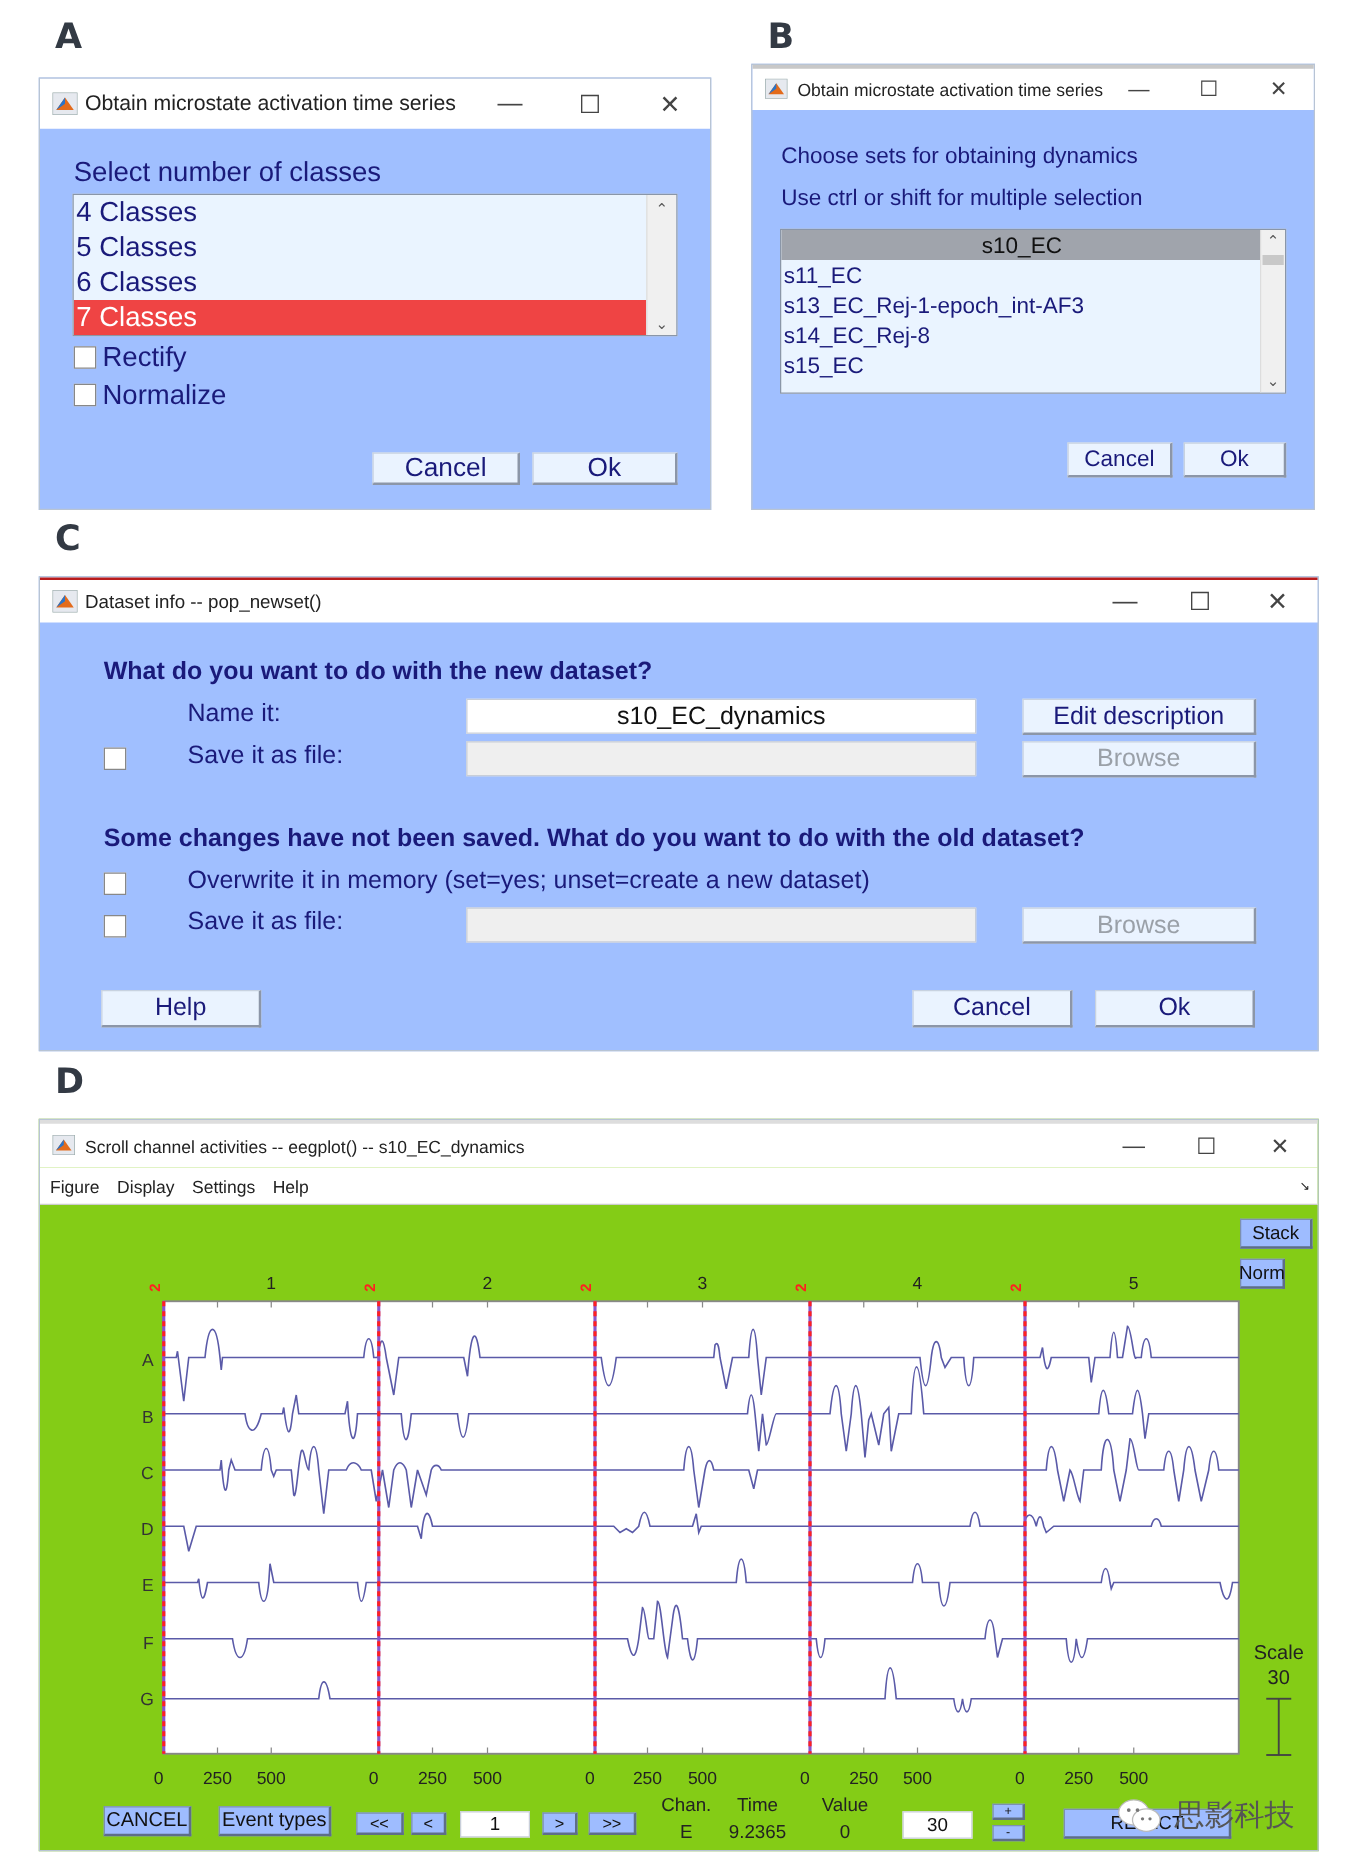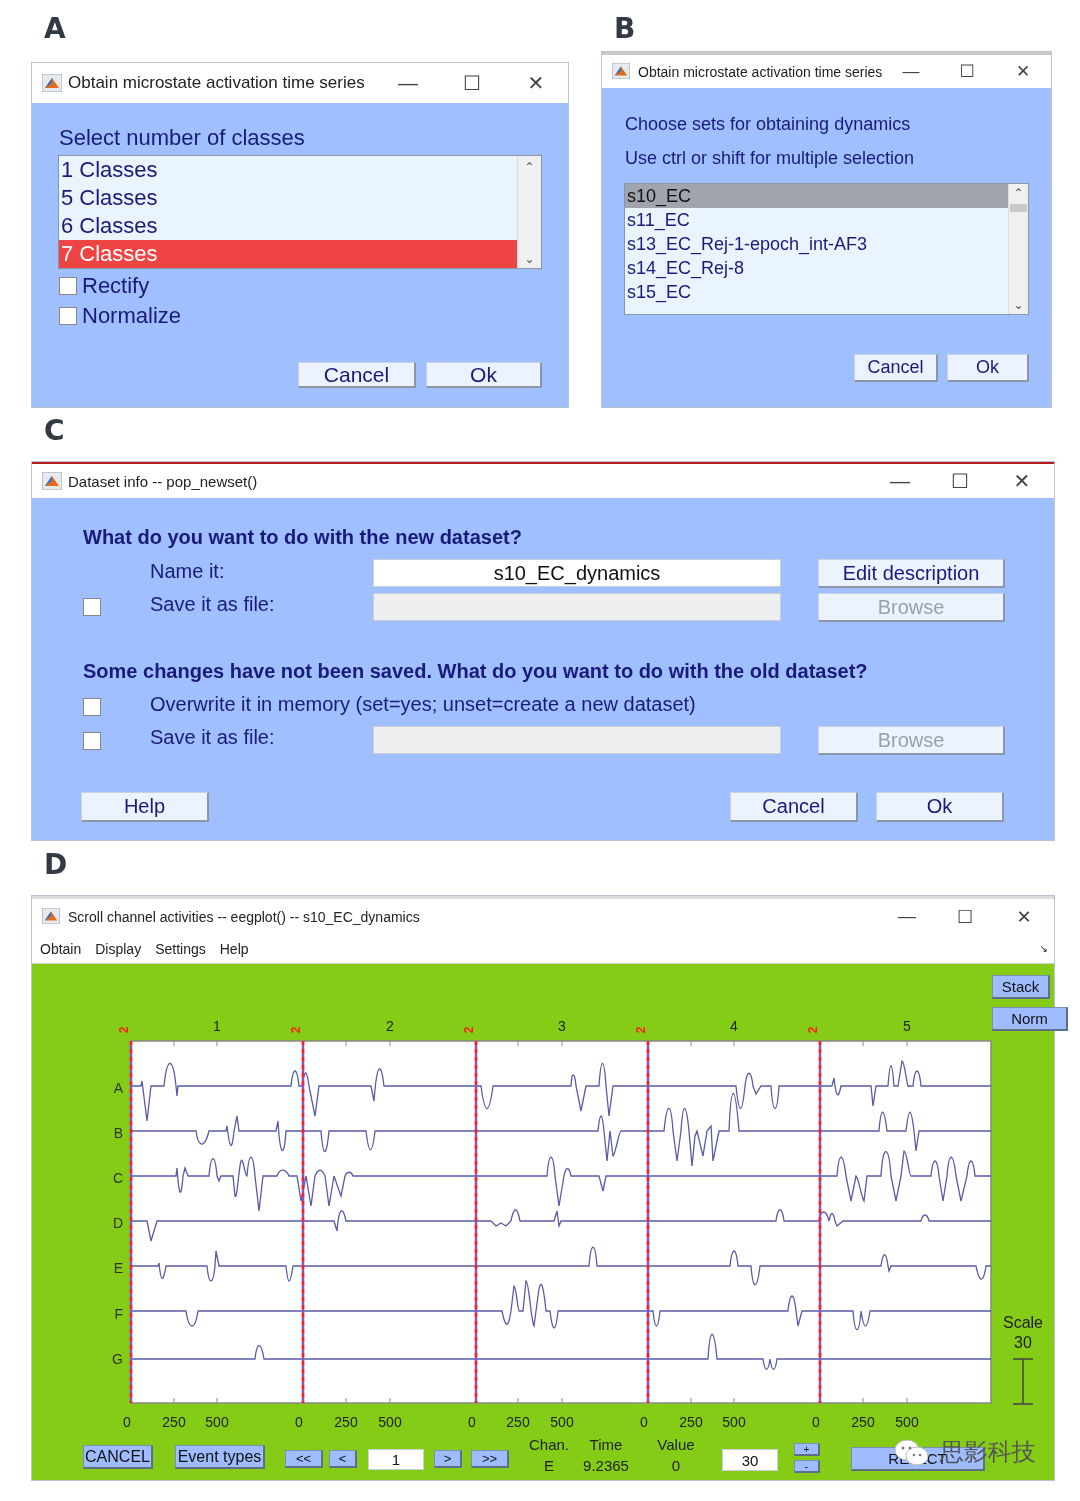--- a/index.html
+++ b/index.html
@@ -48,21 +48,21 @@
           <polygon points="3,14 10,9 10,4" fill="#2a74c8"></polygon>
         </svg>
     </span>
     <span class="ttl">Obtain microstate activation time series</span>
     <span class="ctrl">—</span>
     <span class="ctrl">☐</span>
     <span class="ctrl">✕</span>
   </div>
   <div class="lbl-dark" style="position:absolute;left:27px;top:62px;font-size:22px;">Select number of classes</div>
   <div class="listbox" style="left:26px;top:92px;width:484px;height:114px;font-size:22px;">
-    <div class="item" style="height:28px;line-height:28px;">1 Classes</div>
+    <div class="item" style="height:28px;line-height:28px;">4 Classes</div>
     <div class="item" style="height:28px;line-height:28px;">5 Classes</div>
     <div class="item" style="height:28px;line-height:28px;">6 Classes</div>
     <div class="item sel-blue" style="height:28px;line-height:28px;margin-right:24px;">7 Classes</div>
     <div class="scrollbar" style="width:24px;">
       <span class="arr" style="top:4px;">⌃</span>
       <span class="arr" style="bottom:2px;">⌄</span>
     </div>
   </div>
   <div class="chk" style="left:27px;top:214px;"></div>
   <div class="lbl-dark" style="position:absolute;left:50px;top:210px;font-size:22px;">Rectify</div>
@@ -82,21 +82,21 @@
         </svg>
     </span>
     <span class="ttl">Obtain microstate activation time series</span>
     <span class="ctrl" style="width:56px;font-size:17px;">—</span>
     <span class="ctrl" style="width:56px;font-size:17px;">☐</span>
     <span class="ctrl" style="width:56px;font-size:17px;">✕</span>
   </div>
   <div class="lbl-dark" style="position:absolute;left:23px;top:62px;font-size:18px;font-weight:normal;">Choose sets for obtaining dynamics</div>
   <div class="lbl-dark" style="position:absolute;left:23px;top:96px;font-size:18px;">Use ctrl or shift for multiple selection</div>
   <div class="listbox" style="left:22px;top:131px;width:405px;height:132px;font-size:18px;">
-    <div class="item sel-gray" style="height:24px;line-height:24px;margin-right:20px;">s10_EC</div>
+    <div class="item sel-gray" style="height:24px;line-height:24px;margin-right:20px;text-align:center;">s10_EC</div>
     <div class="item" style="height:24px;line-height:24px;">s11_EC</div>
     <div class="item" style="height:24px;line-height:24px;">s13_EC_Rej-1-epoch_int-AF3</div>
     <div class="item" style="height:24px;line-height:24px;">s14_EC_Rej-8</div>
     <div class="item" style="height:24px;line-height:24px;">s15_EC</div>
     <div class="scrollbar" style="width:20px;">
       <span class="arr" style="top:2px;">⌃</span>
       <div style="position:absolute;top:20px;left:1px;right:1px;height:8px;background:#c8c8c8;"></div>
       <span class="arr" style="bottom:2px;">⌄</span>
     </div>
   </div>
@@ -148,29 +148,29 @@
           <polygon points="3,14 10,4 17,14" fill="#e36b1b"></polygon>
           <polygon points="3,14 10,9 10,4" fill="#2a74c8"></polygon>
         </svg>
     </span>
     <span class="ttl">Scroll channel activities -- eegplot() -- s10_EC_dynamics</span>
     <span class="ctrl" style="width:58px;font-size:18px;">—</span>
     <span class="ctrl" style="width:58px;font-size:18px;">☐</span>
     <span class="ctrl" style="width:60px;font-size:18px;">✕</span>
   </div>
   <div class="menubar" style="top:38px;height:30px;">
-    <span>Obtain</span>
+    <span>Figure</span>
     <span style="margin-left:12px;">Display</span>
     <span style="margin-left:12px;">Settings</span>
     <span style="margin-left:12px;">Help</span>
     <span style="margin-left:auto;margin-right:6px;font-size:10px;">↘</span>
   </div>
 
   <div class="sbtn" style="left:960px;top:79px;width:58px;height:24px;">Stack</div>
-  <div class="sbtn" style="left:960px;top:111px;width:76px;height:24px;text-align:center;">Norm</div>
+  <div class="sbtn" style="left:960px;top:111px;width:36px;height:24px;text-align:center;">Norm</div>
 
   <svg style="position:absolute;left:0;top:0;" width="1024" height="586" viewBox="31 895 1024 586">
 
     <rect x="130" y="1040" width="860" height="362" fill="#ffffff" stroke="#888" stroke-width="1.5"></rect>
 
     <g font-family="Liberation Sans, sans-serif" font-size="14" fill="#222">
       <text x="216" y="1030" text-anchor="middle">1</text>
       <text x="389" y="1030" text-anchor="middle">2</text>
       <text x="561" y="1030" text-anchor="middle">3</text>
       <text x="733" y="1030" text-anchor="middle">4</text>

